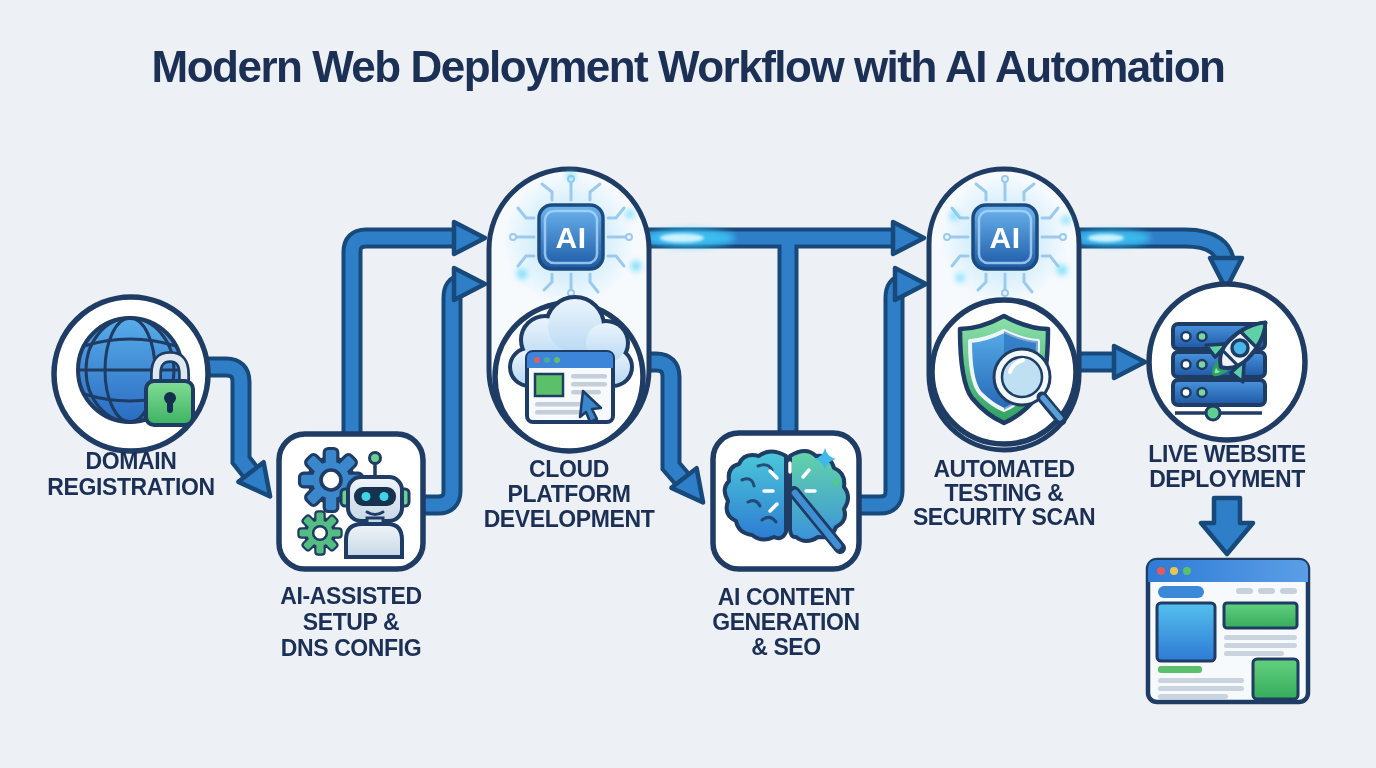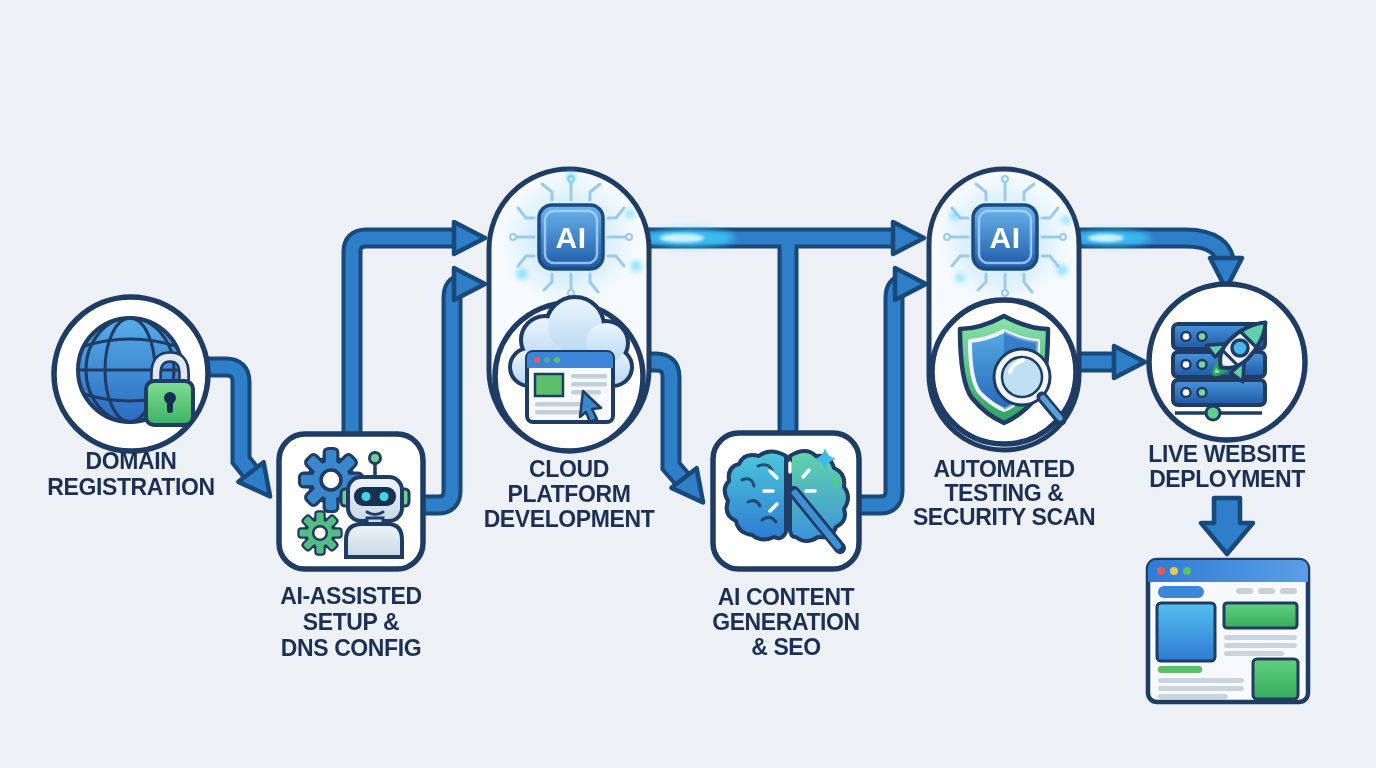--- a/index.html
+++ b/index.html
@@ -22,20 +22,21 @@
   svg text.chip{
     font-family:"Liberation Sans", sans-serif;
     font-size:30px;font-weight:700;fill:#ffffff;text-anchor:middle;
     letter-spacing:0.5px;
   }
 </style>
 </head>
 <body>
 
 <div class="canvas">
+  <h1 class="title">Modern Web Deployment Workflow with AI Automation</h1>
 
   <svg width="1376" height="768" viewBox="0 0 1376 768">
     <defs>
       <filter id="blur" x="-150%" y="-150%" width="400%" height="400%">
           <feGaussianBlur stdDeviation="3.2"></feGaussianBlur>
         </filter>
       <filter id="blur2" x="-150%" y="-150%" width="400%" height="400%">
           <feGaussianBlur stdDeviation="1.6"></feGaussianBlur>
         </filter>
       <radialGradient id="radGlow">

